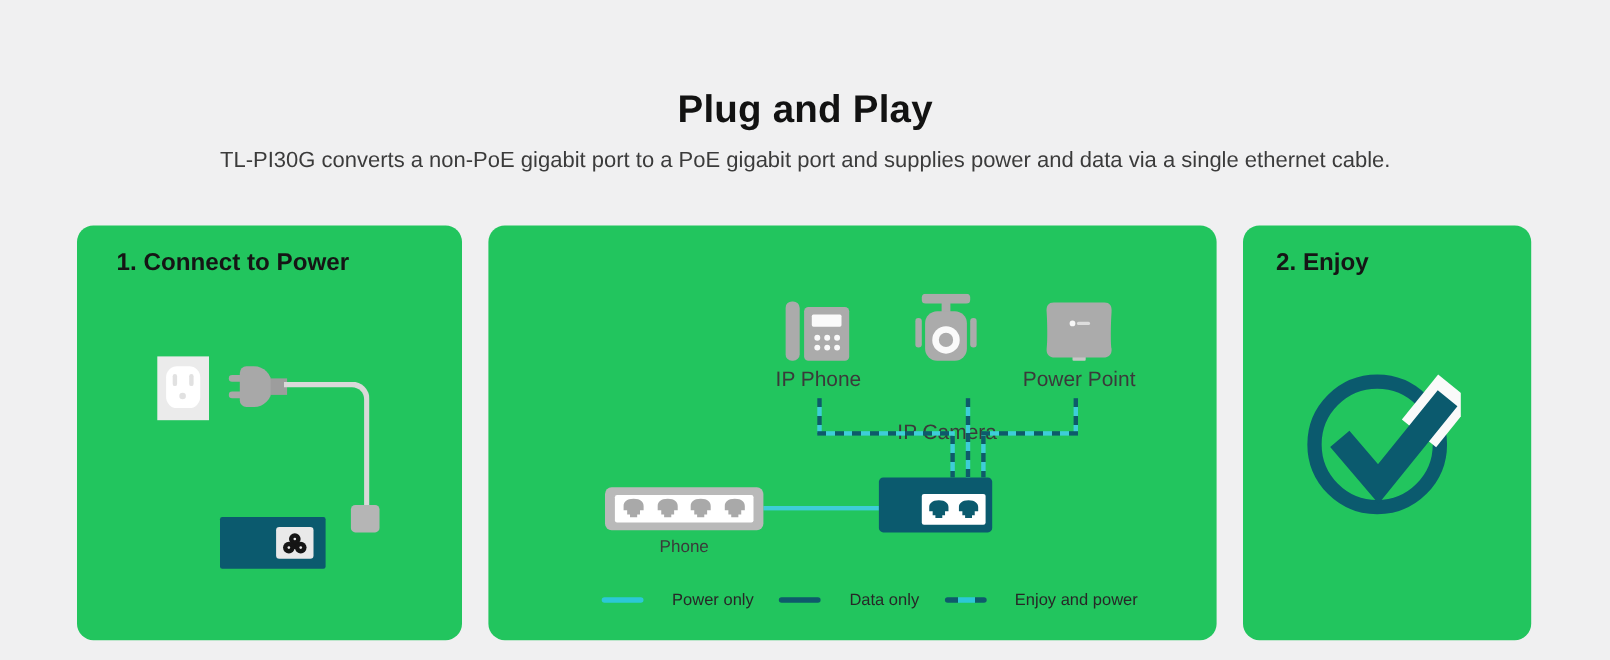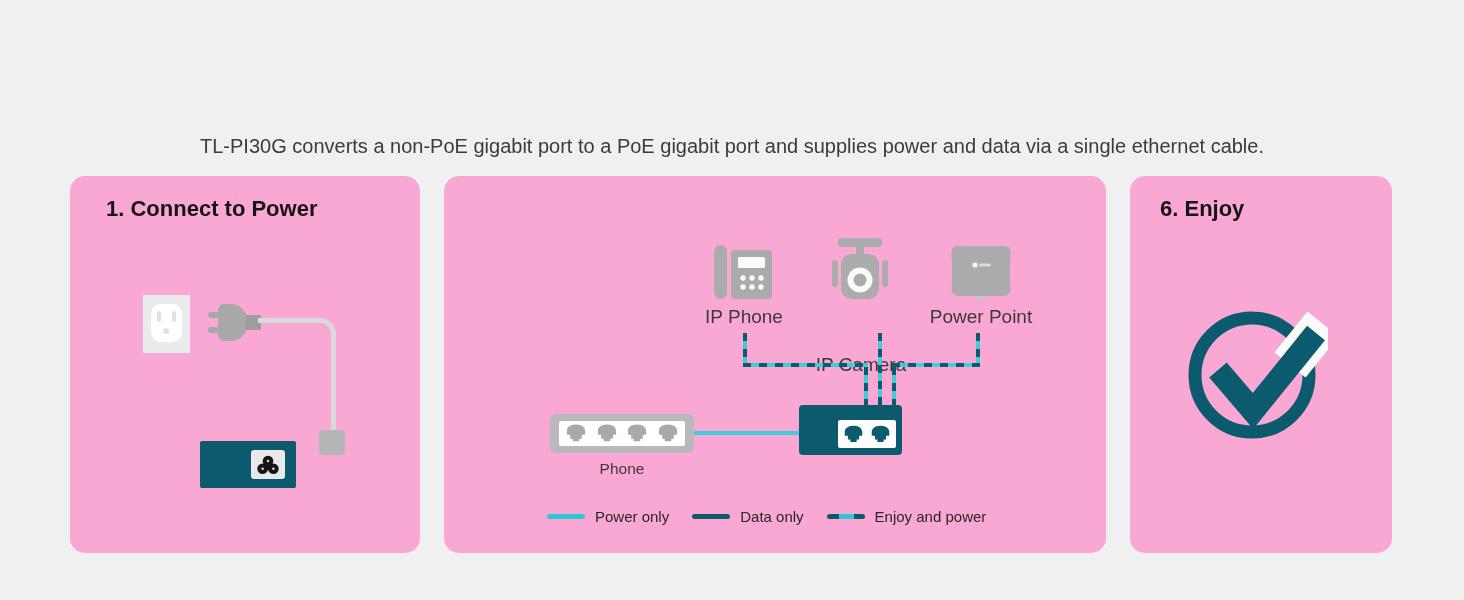--- a/index.html
+++ b/index.html
@@ -18,22 +18,22 @@
     text-align:center;font-size:35px;font-weight:700;color:#121212;
     letter-spacing:.2px;
   }
   .page-subtitle{
     position:absolute;top:135px;left:0;width:100%;
     text-align:center;font-size:20px;font-weight:400;color:#3b3b3b;
   }
 
   
   .card{
-    position:absolute;top:176px;height:377px;
-    background:#f9a8d4;border-radius:15px;
+    position:absolute;top:205px;height:377px;
+    background:#22c55e;border-radius:15px;
   }
   .card-1{left:70px;width:350px;}
   .card-2{left:444px;width:662px;}
   .card-3{left:1130px;width:262px;}
   .card-title{
     position:absolute;top:20px;
     font-size:22px;font-weight:600;color:#151515;white-space:nowrap;
   }
   .card-1 .card-title{left:36px;}
   .card-2 .card-title{left:55px;}
@@ -124,35 +124,36 @@
   .switch-label{
     position:absolute;left:178px;top:284px;transform:translateX(-50%);
     font-size:15.5px;color:#3a3a3a;white-space:nowrap;
   }
   .cyan-line{position:absolute;left:250px;top:255px;width:105px;height:4px;background:#3ecdd9;}
 
   .legend{
     position:absolute;left:103px;top:332px;
     display:flex;align-items:center;gap:23px;
   }
-  .legend-item{display:flex;align-items:center;gap:10px;}
+  .legend-item{display:flex;align-items:center;gap:26px;}
   .legend-label{font-size:15px;color:#272727;white-space:nowrap;}
   .swatch{width:38px;height:5px;border-radius:2.5px;}
   .swatch-power{background:#2cc8d7;}
   .swatch-data{background:#0e5a6b;}
   .swatch-mixed{background:linear-gradient(90deg,#0e5a6b 0 12px,#2cc8d7 12px 27px,#0e5a6b 27px 38px);}
 
   
   .check-wrap{position:absolute;left:52px;top:128px;width:146px;height:146px;}
 </style>
 </head>
 <body>
 
 <div class="stage">
 
+  <div class="page-title">Plug and Play</div>
   <div class="page-subtitle">TL-PI30G converts a non-PoE gigabit port to a PoE gigabit port and supplies power and data via a single ethernet cable.</div>
 
   <div class="card card-1">
     <div class="card-title">1. Connect to Power</div>
 
     <div class="outlet">
       <div class="outlet-face">
         <div class="outlet-slot s1"></div>
         <div class="outlet-slot s2"></div>
         <div class="outlet-hole"></div>
@@ -265,21 +266,21 @@
         <div class="legend-label">Data only</div>
       </div>
       <div class="legend-item">
         <div class="swatch swatch-mixed"></div>
         <div class="legend-label">Enjoy and power</div>
       </div>
     </div>
   </div>
 
   <div class="card card-3">
-    <div class="card-title">6. Enjoy</div>
+    <div class="card-title">2. Enjoy</div>
     <div class="check-wrap">
       <svg width="146" height="146" viewBox="0 0 146 146">
         <circle cx="70" cy="71" r="57" fill="none" stroke="#0b5a6e" stroke-width="13"></circle>
         <path d="M108 61 L141 20" stroke="#fafafa" stroke-width="40" fill="none"></path>
         <path d="M36 66 L71 107 L134 29" stroke="#0b5a6e" stroke-width="23" fill="none" stroke-linejoin="miter"></path>
       </svg>
     </div>
   </div>
 
 </div>

